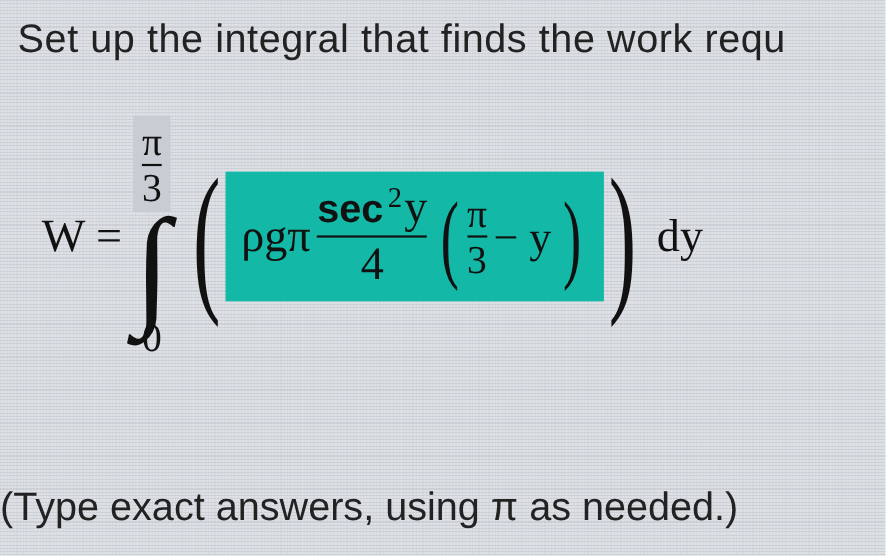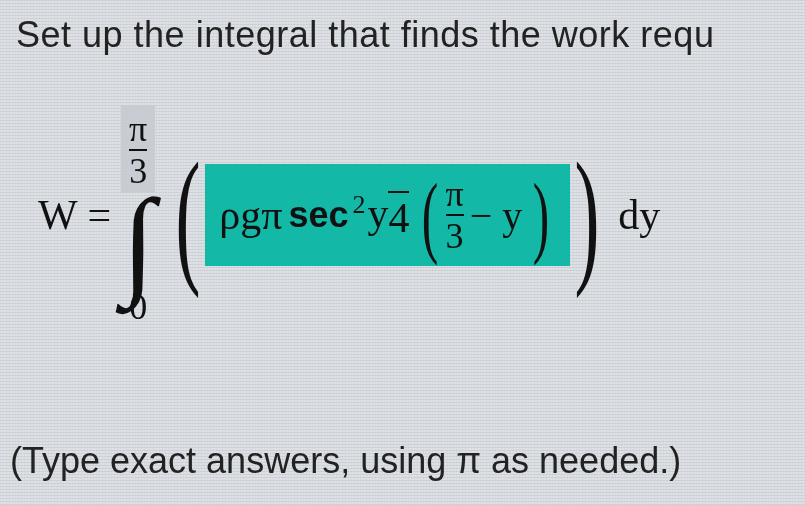--- a/index.html
+++ b/index.html
@@ -79,21 +79,21 @@
   .integrand {
     display: flex;
     align-items: center;
     background: #14b8a6;
     padding: 12px 14px;
     margin: 0 -8px;
   }
   .rho { font-style: normal; }
   .midfrac {
     display: inline-flex;
-    align-items: center;
+    flex-direction: column;
     line-height: 1;
     margin: 0 6px;
   }
   .midfrac .num {
     padding-bottom: 4px;
     display: flex;
     align-items: baseline;
   }
   .midfrac .den {
     border-top: 2px solid #111;
@@ -108,21 +108,21 @@
     line-height: 0.7;
     transform: scaleX(0.55);
     display: inline-block;
   }
   .inner-frac .num, .inner-frac .den { font-size: 36px; }
   .minus-y { margin: 0 4px 0 6px; font-size: 40px;}
   .dy { margin-left: 6px; text-align: center; }
   .line3 {
     position: absolute;
     top: 440px;
-    left: 10px;
+    left: 0;
     font-size: 36px;
     color: #222;
     white-space: nowrap;
   }
 </style>
 </head>
 <body>
 
 <div class="line1">Set up the integral that finds the work requ</div>
 

